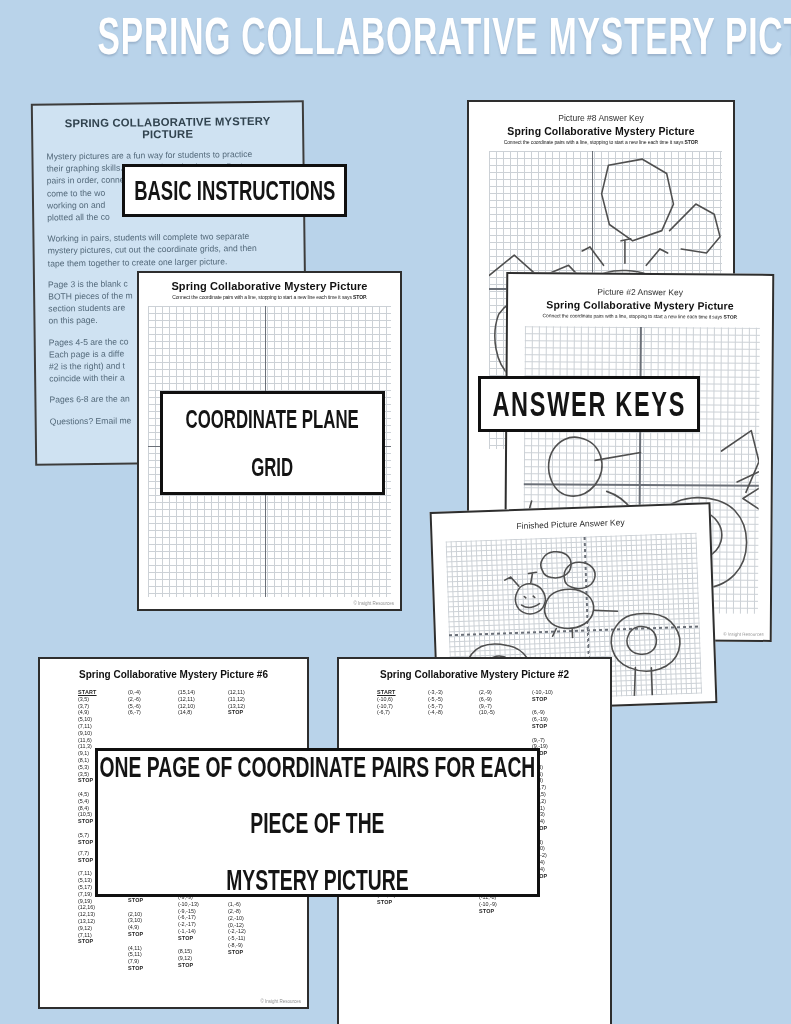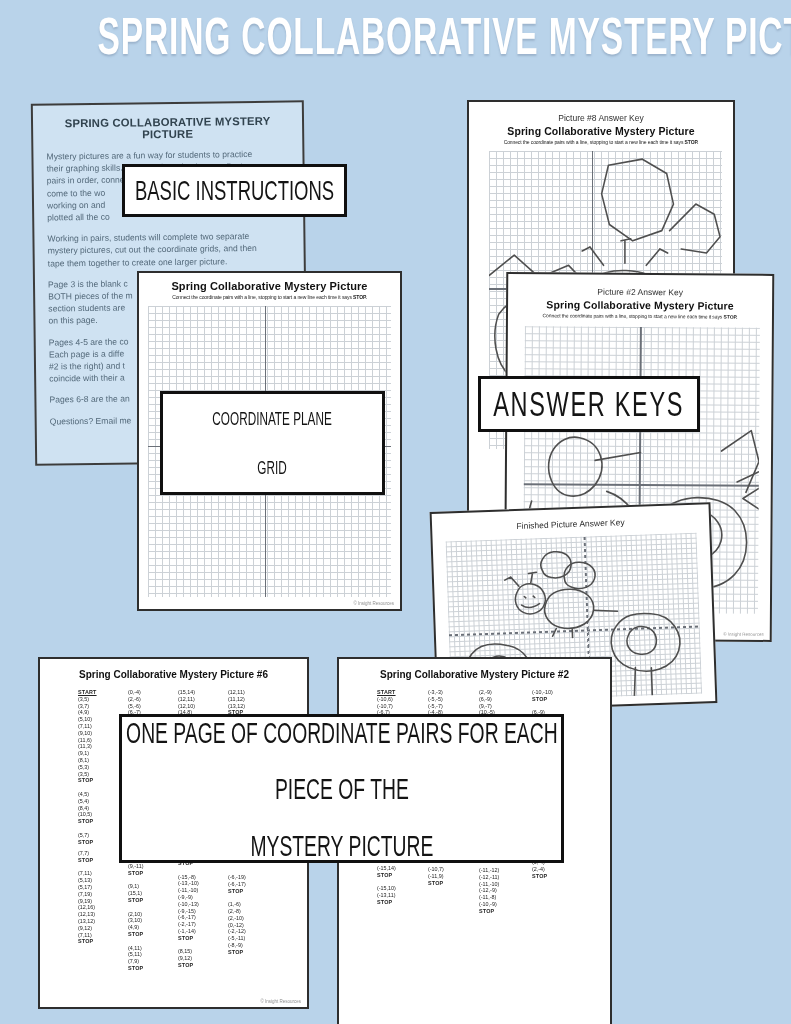--- a/index.html
+++ b/index.html
@@ -72,28 +72,28 @@
   #pairs1 .b1 { left:38px; top:191px; } #pairs1 .b2 { left:88px; top:204px; }
   #pairs1 .b3 { left:138px; top:201px; } #pairs1 .b4 { left:188px; top:215px; }
   #pairs2 .c1 { left:38px; top:30px; }  #pairs2 .c2 { left:89px; top:30px; }
   #pairs2 .c3 { left:140px; top:30px; } #pairs2 .c4 { left:193px; top:30px; }
   #pairs2 .b1 { left:38px; top:206px; } #pairs2 .b2 { left:89px; top:207px; }
   #pairs2 .b3 { left:140px; top:208px; }
 
   
   .overlay { position:absolute; background:#ffffff; border:3px solid #101010; z-index:10;
     display:flex; align-items:center; justify-content:center; text-align:center;
-    color:#141414; font-weight:normal; }
+    color:#141414; font-weight:bold; }
   .overlay .tx { display:inline-block; transform:scale(0.84,1.28); white-space:nowrap; }
   #lbl-basic   { left:122px; top:164px; width:219px; height:47px; font-size:22px; }
-  #lbl-grid    { left:160px; top:391px; width:219px; height:98px; font-size:14px; }
+  #lbl-grid    { left:160px; top:391px; width:219px; height:98px; font-size:20px; }
   #lbl-grid .tx div { line-height:38px; }
   #lbl-keys    { left:478px; top:376px; width:216px; height:50px; font-size:28px; }
   #lbl-keys .tx { letter-spacing:2px; }
-  #lbl-onepage { left:95px; top:714px; width:439px; height:143px; font-size:23px;margin-left:24px; }
+  #lbl-onepage { left:95px; top:748px; width:439px; height:143px; font-size:23px; }
   #lbl-onepage .tx div { line-height:44px; }
 </style>
 </head>
 <body>
 
 <div class="main-title"><span>SPRING COLLABORATIVE MYSTERY PICTURE</span></div>
 
 <section class="page" id="instructions">
   <h2>SPRING COLLABORATIVE MYSTERY PICTURE</h2>
   <div class="para">

